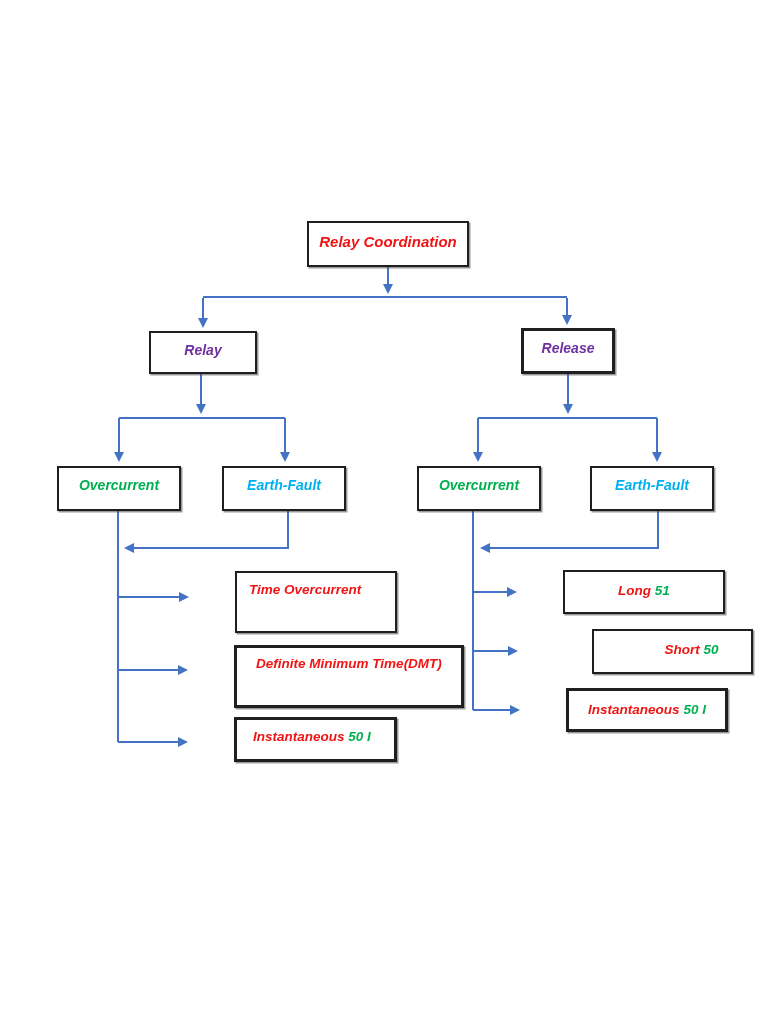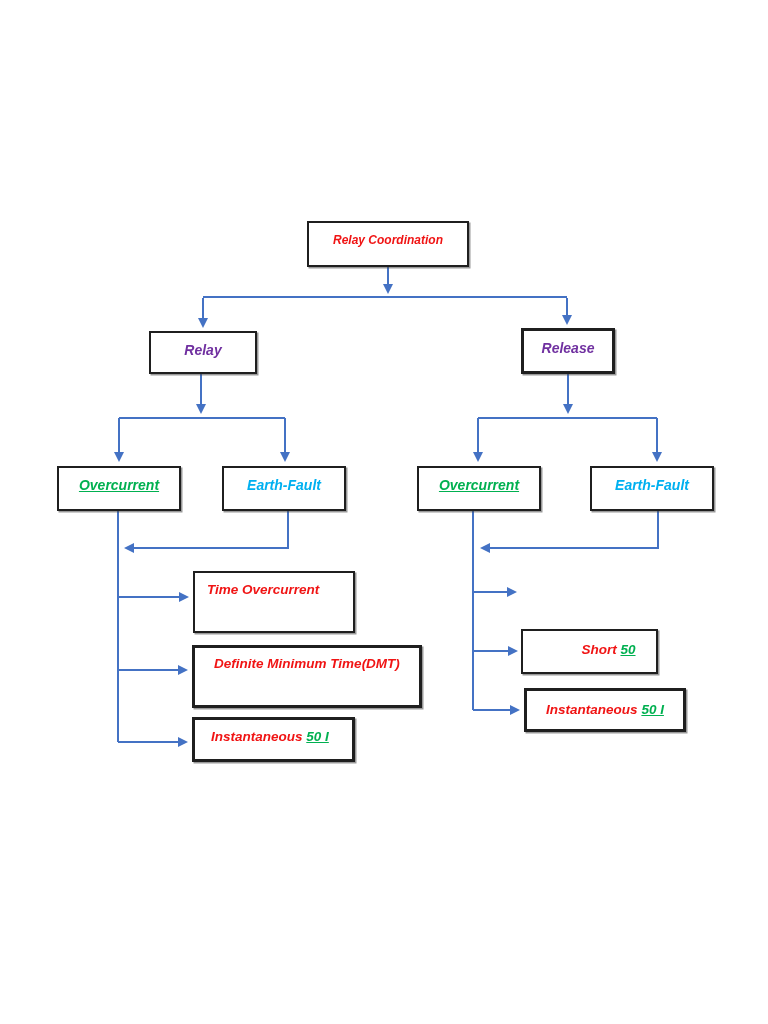--- a/index.html
+++ b/index.html
@@ -12,27 +12,27 @@
   .arrowfill{fill:var(--connector,#4472c4);}
   .node{
     position:absolute;background:#fff;border:2px solid #1f1f1f;
     box-sizing:border-box;font-weight:bold;font-style:italic;
     box-shadow:1.5px 1.5px 0 rgba(70,70,70,.55);
     white-space:nowrap;
   }
   .node.thick{border-width:3px;}
   .center{text-align:center;}
   .red{color:var(--red,#f01414);}
-  .green{color:var(--green,#00b050);text-decoration:underline;}
+  .green{color:var(--green,#00b050);}
   .purple{color:var(--purple,#7030a0);}
   .cyan{color:var(--cyan,#00b0f0);}
-  .root-label{font-size:12px;padding-top:10px;}
+  .root-label{font-size:15px;padding-top:10px;}
   .lvl2-label{font-size:14px;padding-top:9px;}
   .lvl3-label{font-size:14px;padding-top:9px;}
-  .child{font-size:13.5px;line-height:22px;}
+  .child{font-size:13.5px;line-height:22px;margin-left:42px;}
   .pad-left{padding:6px 0 0 12px;text-align:left;}
   .pad-center{padding:5px 2px 0 2px;text-align:center;}
   .pad-center-sm{padding:8px 2px 0 2px;text-align:center;}
 </style>
 </head>
 <body>
 
 <div class="page">
 
   <svg class="connectors" width="768" height="1024" viewBox="0 0 768 1024">
@@ -97,20 +97,23 @@
   <div class="node child pad-left" style="left:193px;top:571px;width:162px;height:62px;">
     <div><span class="red">Time Overcurrent</span></div>
   </div>
   <div class="node child pad-center thick" style="left:192px;top:645px;width:230px;height:63px;">
     <div><span class="red">Definite Minimum Time(DMT)</span></div>
   </div>
   <div class="node child thick" style="left:192px;top:717px;width:163px;height:45px;padding:6px 0 0 16px;">
     <span class="red">Instantaneous</span> <span class="green">50 I</span>
   </div>
 
-  <div class="node child pad-center-sm" style="left:521px;top:629px;width:137px;height:45px;padding-left:40px;">
+  <div class="node child pad-center-sm" style="left:521px;top:570px;width:162px;height:44px;">
+    <span class="red">Long</span> <span class="green">51</span>
+  </div>
+  <div class="node child pad-center-sm" style="left:550px;top:629px;width:161px;height:45px;padding-left:40px;">
     <span class="red">Short</span> <span class="green">50</span>
   </div>
   <div class="node child pad-center-sm thick" style="left:524px;top:688px;width:162px;height:44px;">
     <span class="red">Instantaneous</span> <span class="green">50 I</span>
   </div>
 
 </div>
 
 </body></html>

